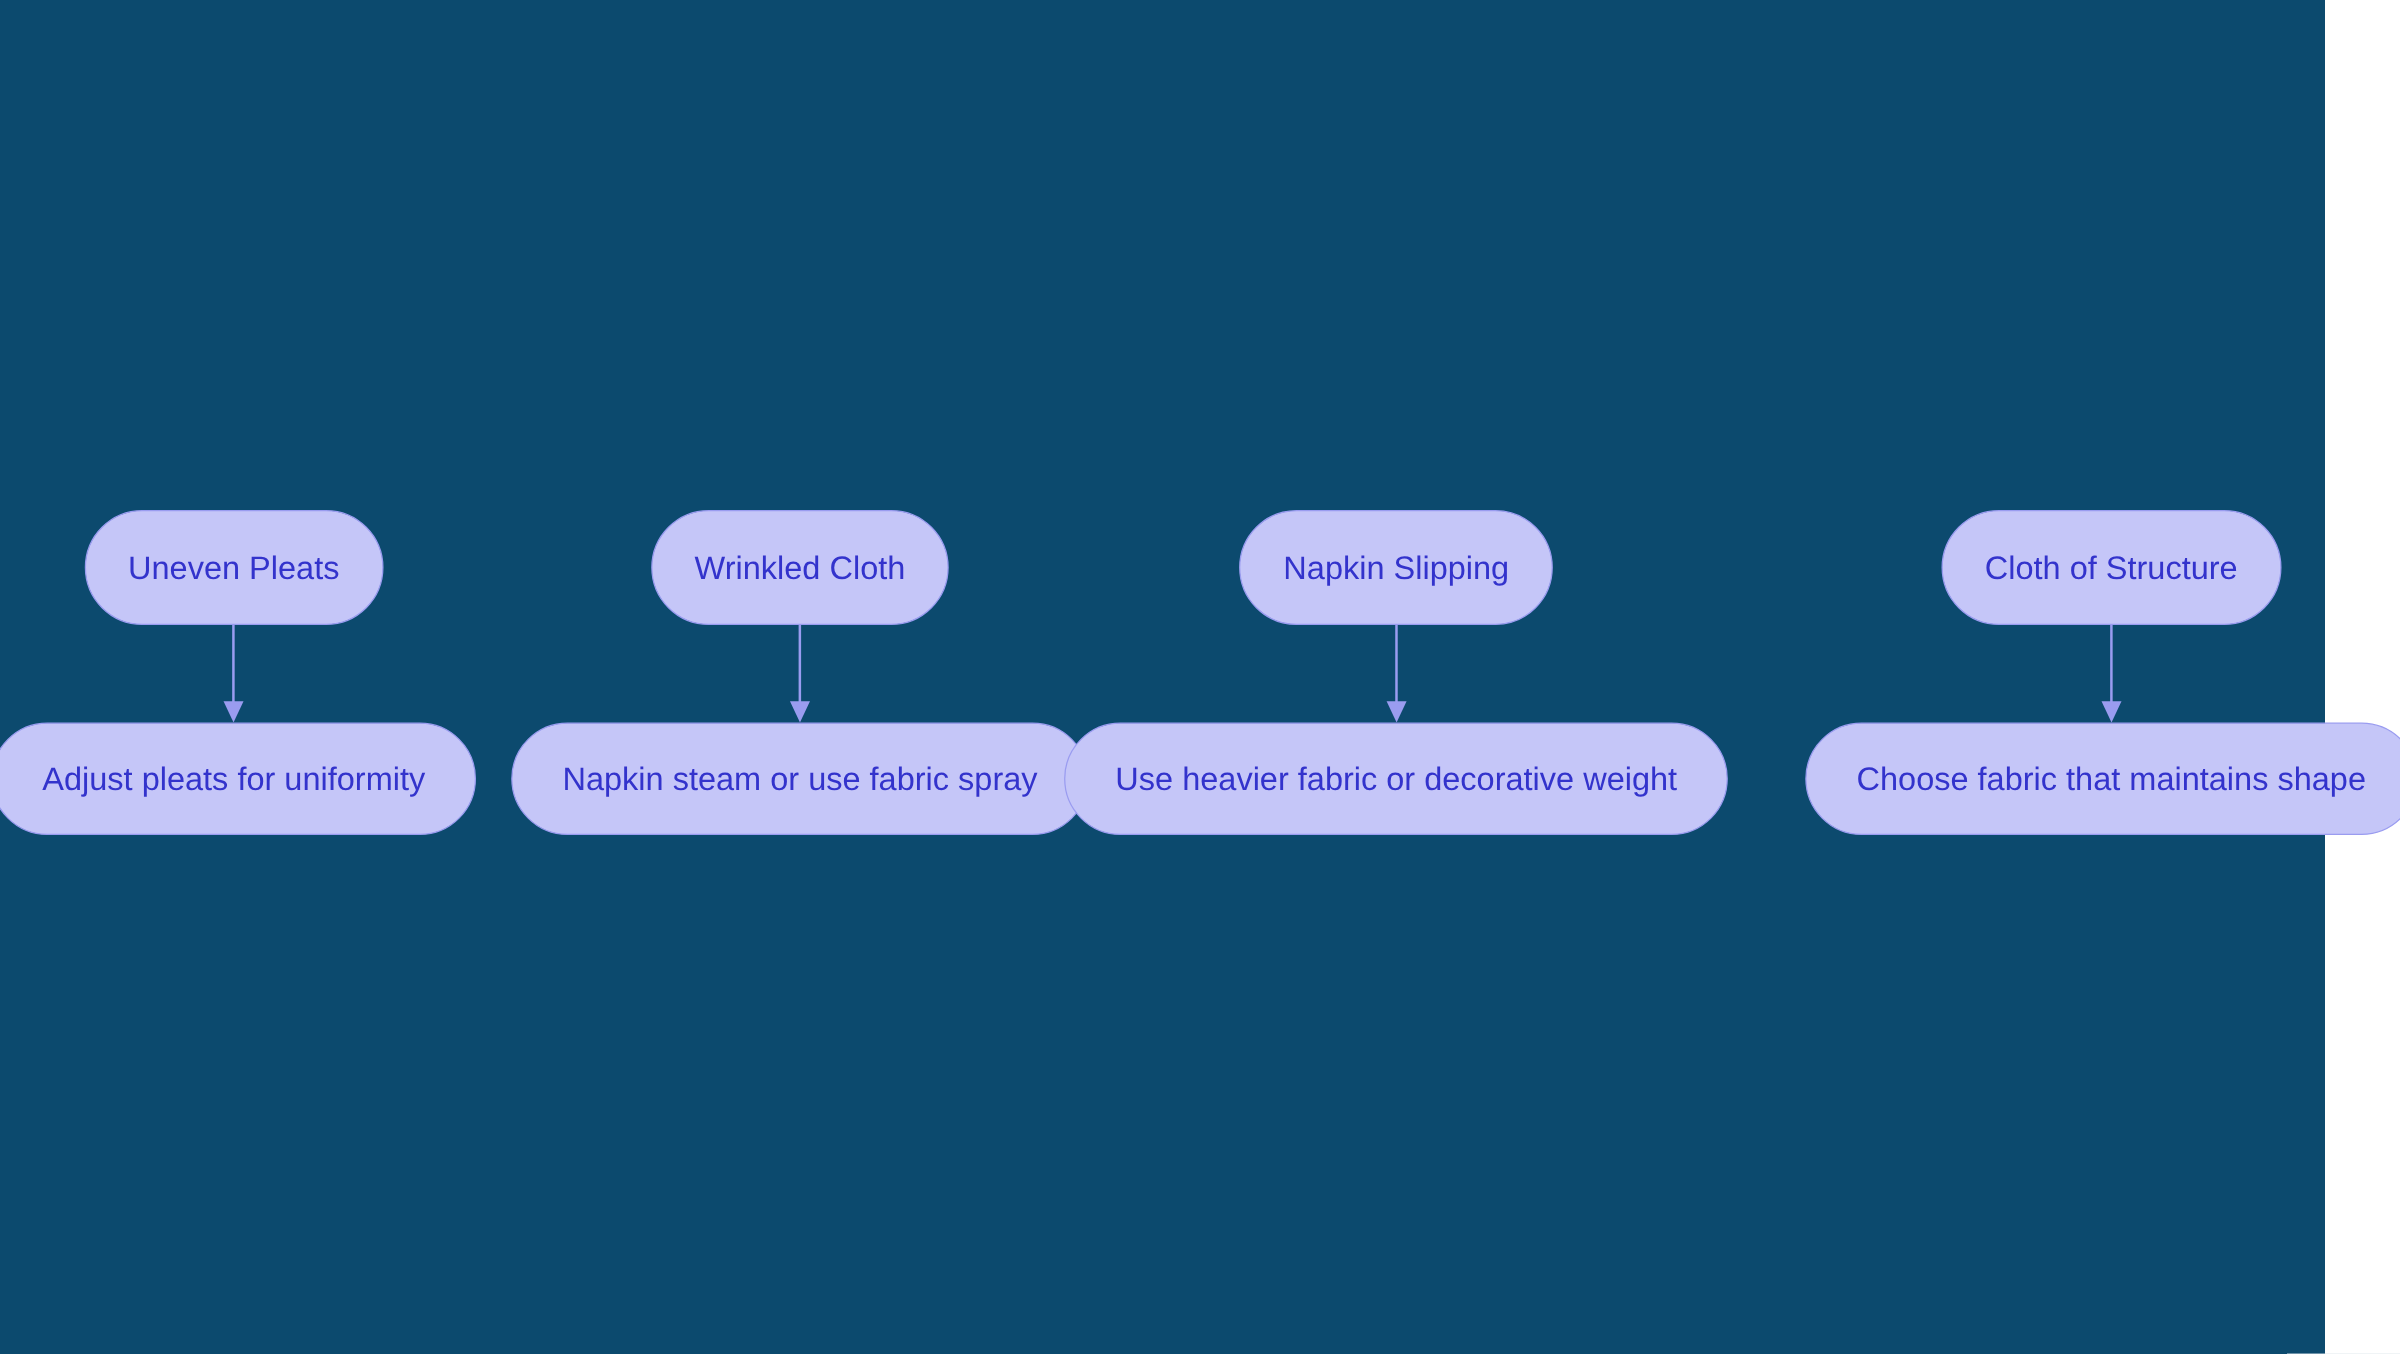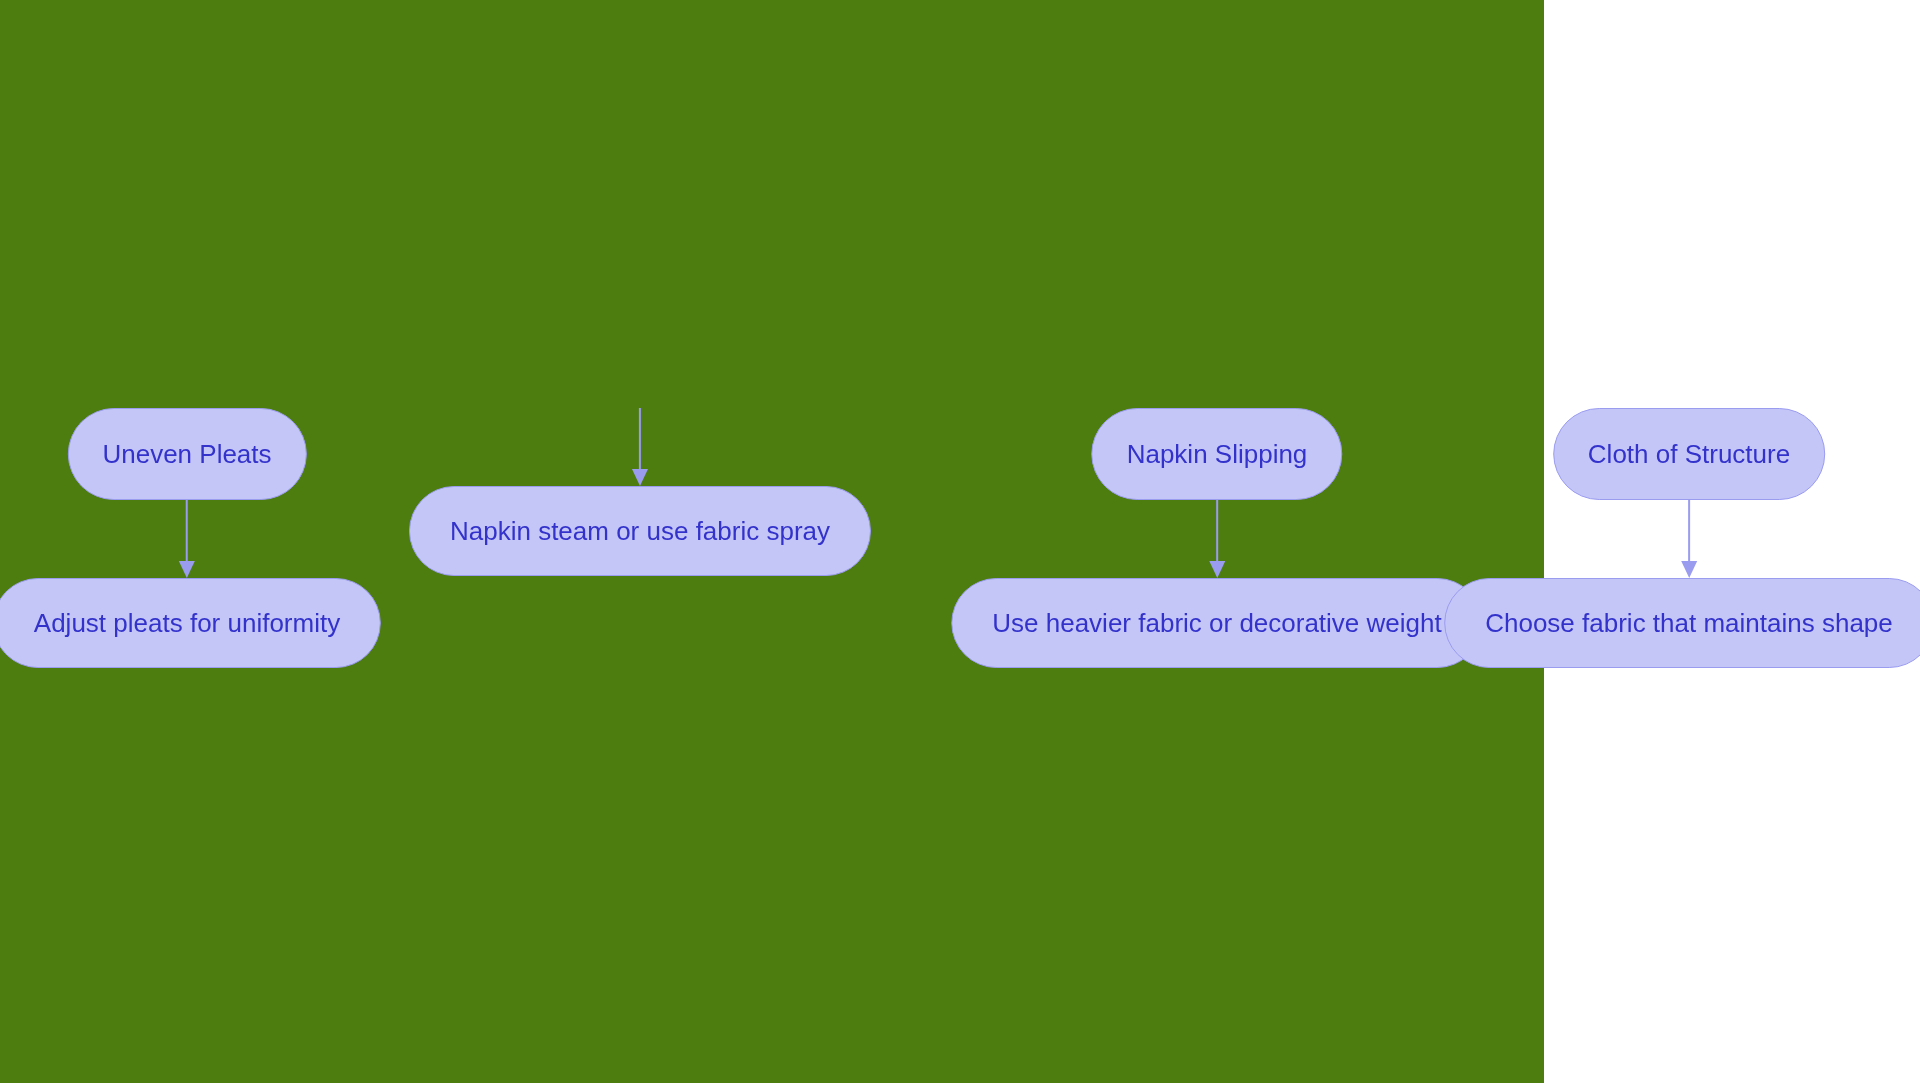--- a/index.html
+++ b/index.html
@@ -10,23 +10,23 @@
   }
   body {
     width: 1920px;
     height: 1083px;
     overflow: hidden;
     font-family: "Liberation Sans", "DejaVu Sans", sans-serif;
   }
 
   #diagram-canvas {
     position: relative;
-    width: 1544px;
+    width: 1860px;
     height: 1083px;
-    background: #4d7c0f;
+    background: #0c4a6e;
   }
 
   
   .flow-column {
     position: absolute;
     top: 408px;
     display: flex;
     flex-direction: column;
     align-items: center;
   }
@@ -82,38 +82,39 @@
     width: 0;
     height: 0;
     border-left: 8px solid transparent;
     border-right: 8px solid transparent;
     border-top: 17px solid #9a9cf0;
   }
 
   
   #col-0 { left: 187px; transform: translateX(-50%); }
   #col-1 { left: 640px; transform: translateX(-50%); }
-  #col-2 { left: 1217px; transform: translateX(-50%); }
+  #col-2 { left: 1117px; transform: translateX(-50%); }
   #col-3 { left: 1689px; transform: translateX(-50%); }
 </style>
 </head>
 <body>
 
 <div id="diagram-canvas">
 
   <div class="flow-column" id="col-0">
     <div class="node node-problem">Uneven Pleats</div>
     <div class="connector">
       <div class="stem"></div>
       <div class="head"></div>
     </div>
     <div class="node node-solution">Adjust pleats for uniformity</div>
   </div>
 
   <div class="flow-column" id="col-1">
+    <div class="node node-problem">Wrinkled Cloth</div>
     <div class="connector">
       <div class="stem"></div>
       <div class="head"></div>
     </div>
     <div class="node node-solution">Napkin steam or use fabric spray</div>
   </div>
 
   <div class="flow-column" id="col-2">
     <div class="node node-problem">Napkin Slipping</div>
     <div class="connector">

